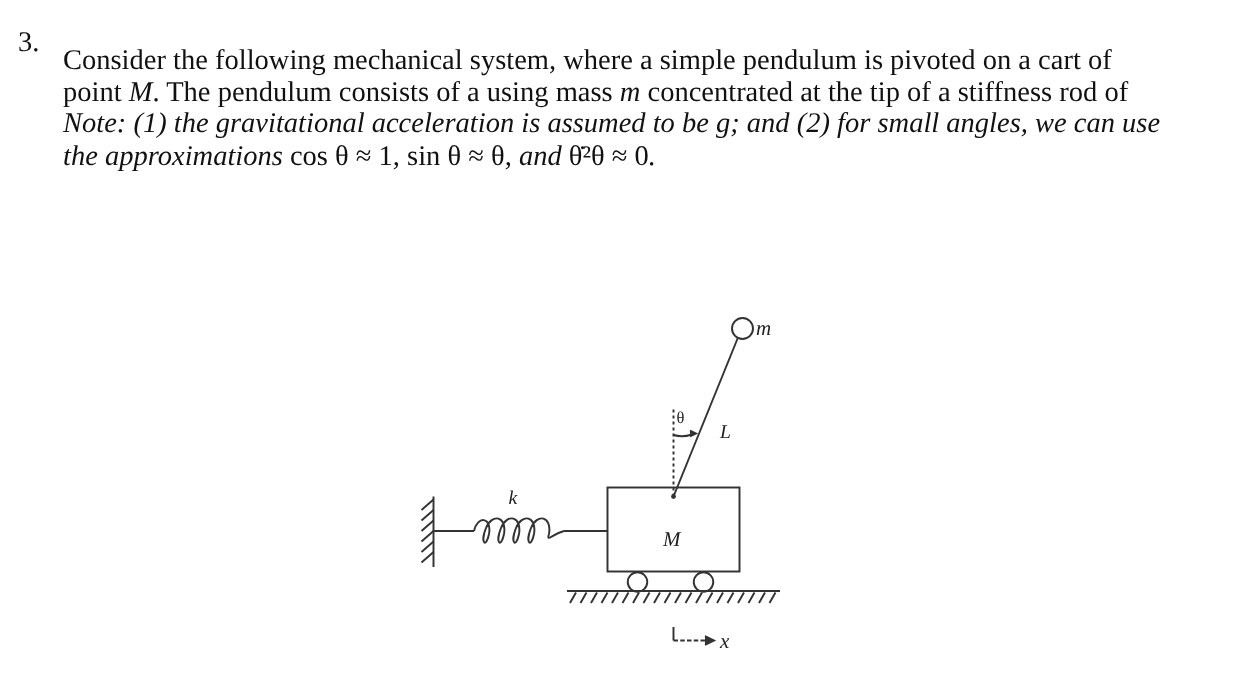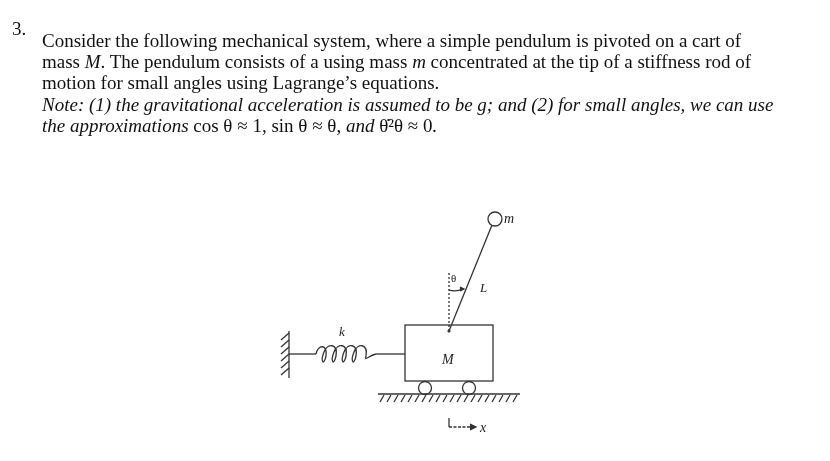--- a/index.html
+++ b/index.html
@@ -14,22 +14,21 @@
   .diagram { position:absolute; left:0; top:0; width:830px; height:461px; }
   .lbl { font-family:"Liberation Serif","DejaVu Serif",serif; font-style:italic; fill:#222; }
 </style>
 </head>
 <body>
 
 <div class="q-num">3.</div>
 
 <div class="q-body">
   <span class="line"><span>Consider the following mechanical system, where a simple pendulum is pivoted on a cart of</span></span>
-  <span class="line"><span>mass </span><i class="v">M</i><span>. The pendulum consists of a using mass </span><i class="v">m</i><span> concentrated at the tip of a stiffness rod of</span></span>
-  <span class="line"><span>motion for small angles using Lagrange’s equations.</span></span>
+  <span class="line"><span>point </span><i class="v">M</i><span>. The pendulum consists of a using mass </span><i class="v">m</i><span> concentrated at the tip of a stiffness rod of</span></span>
   <span class="line note">Note: (1) the gravitational acceleration is assumed to be g; and (2) for small angles, we can use</span>
   <span class="line note"><span>the approximations </span><span class="math">cos θ ≈ 1, sin θ ≈ θ,</span><span> and </span><span class="math">θ̇²θ ≈ 0</span><span>.</span></span>
 </div>
 
 <svg class="diagram" viewBox="0 0 830 461">
   <g stroke="#333" stroke-width="1.3" fill="none">
 
     <g>
       <line x1="289" y1="331" x2="289" y2="378"></line>
       <line x1="289" y1="333" x2="281" y2="340"></line>

